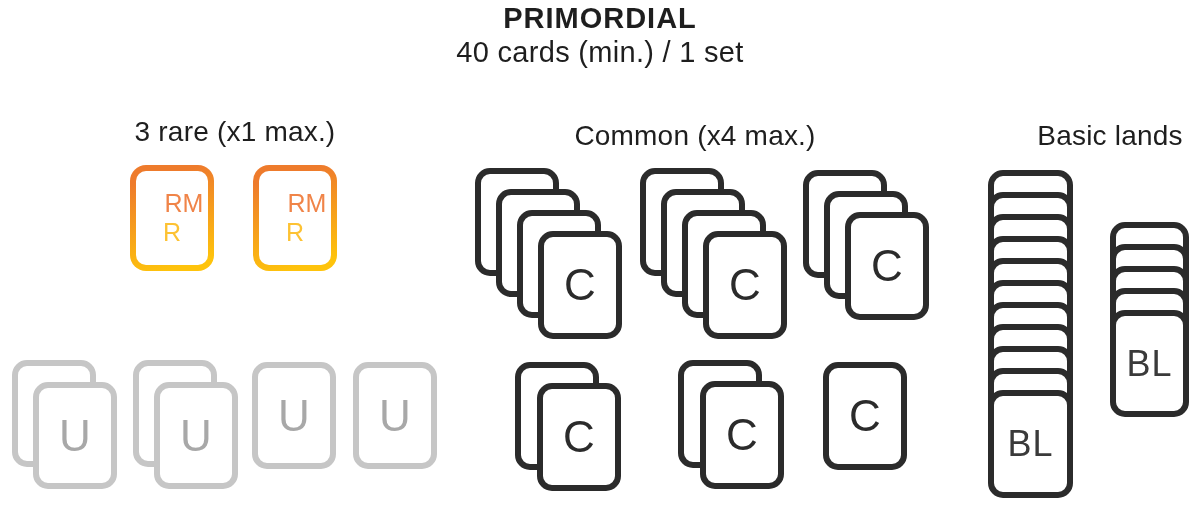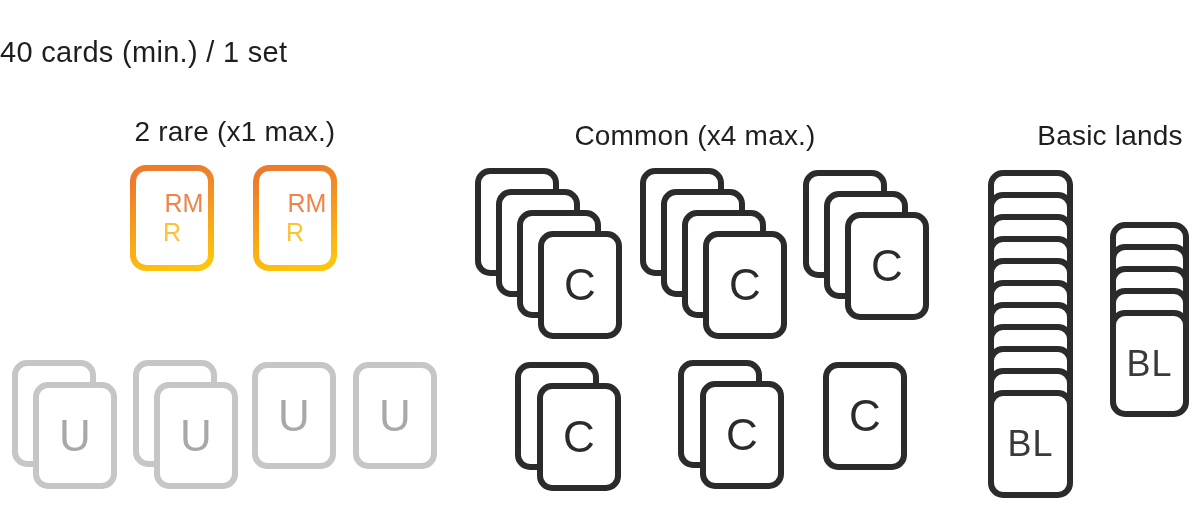--- a/index.html
+++ b/index.html
@@ -15,21 +15,21 @@
   html,body{margin:0;padding:0;background:#ffffff;}
   .page{
     position:relative;width:1200px;height:505px;background:#ffffff;
     font-family:"Liberation Sans",sans-serif;color:var(--text);overflow:hidden;
   }
   .page-title{
     position:absolute;left:0;top:2px;width:100%;text-align:center;
     font-size:29px;font-weight:700;letter-spacing:1px;color:#1e1e1e;
   }
   .page-subtitle{
-    position:absolute;left:0;top:36px;width:100%;
+    position:absolute;left:0;top:36px;width:100%;text-align:center;
     font-size:29px;font-weight:400;color:#1e1e1e;letter-spacing:0.3px;
   }
   .section-label{
     position:absolute;text-align:center;font-size:28px;color:#1e1e1e;
     white-space:nowrap;letter-spacing:0.2px;
   }
   
   .card{
     position:absolute;box-sizing:border-box;background:#ffffff;
     border:6px solid var(--ink);border-radius:15px;
@@ -53,23 +53,24 @@
     display:flex;flex-direction:column;align-items:center;justify-content:center;
   }
   .rare-inner .line1{font-size:25px;color:var(--rareLine1);line-height:29px;margin-left:24px;}
   .rare-inner .line2{font-size:25px;color:var(--rareLine2);line-height:29px;}
 </style>
 </head>
 <body>
 
 <div class="page">
 
+  <div class="page-title">PRIMORDIAL</div>
   <div class="page-subtitle">40 cards (min.) / 1 set</div>
 
-  <div class="section-label" style="left:90px;top:116px;width:290px;">2 rare (x1 max.)</div>
+  <div class="section-label" style="left:90px;top:116px;width:290px;">3 rare (x1 max.)</div>
 
   <div class="rare-card" style="left:130px;top:165px;">
     <div class="rare-inner">
       <span class="line1">RM</span>
       <span class="line2">R</span>
     </div>
   </div>
   <div class="rare-card" style="left:253px;top:165px;">
     <div class="rare-inner">
       <span class="line1">RM</span>

